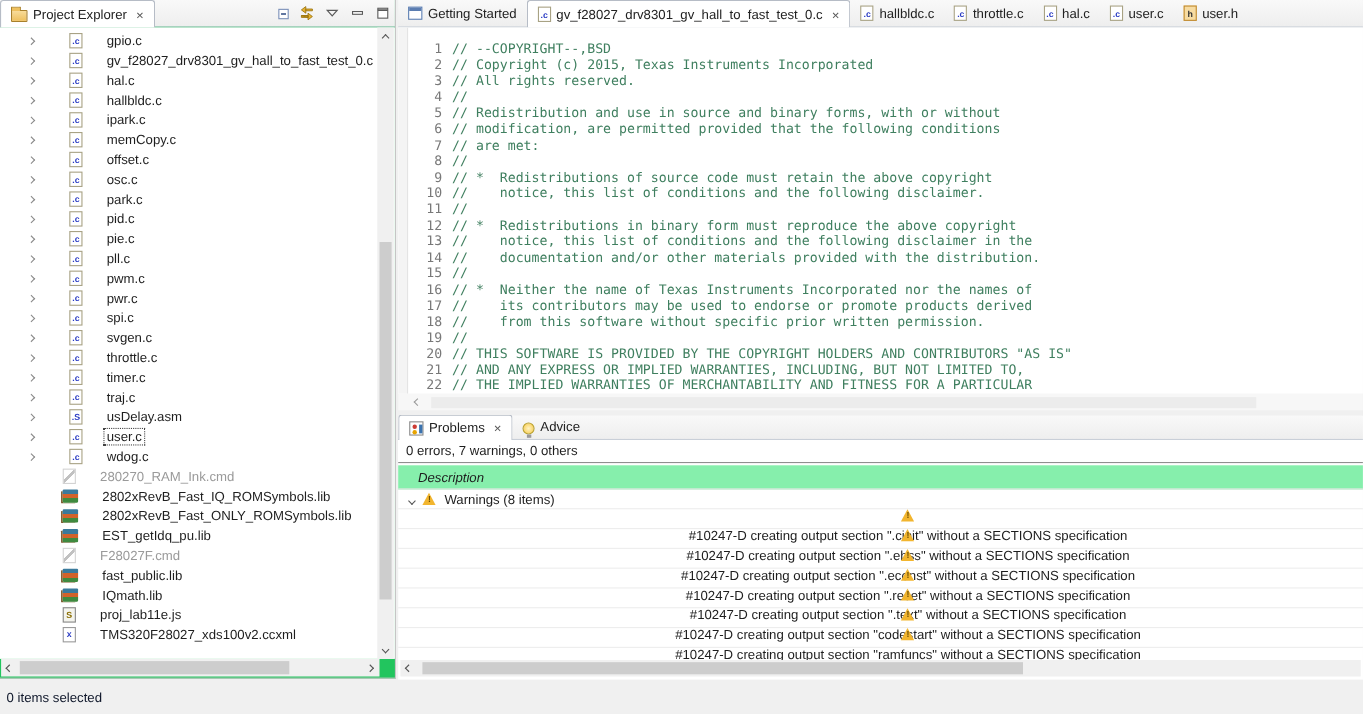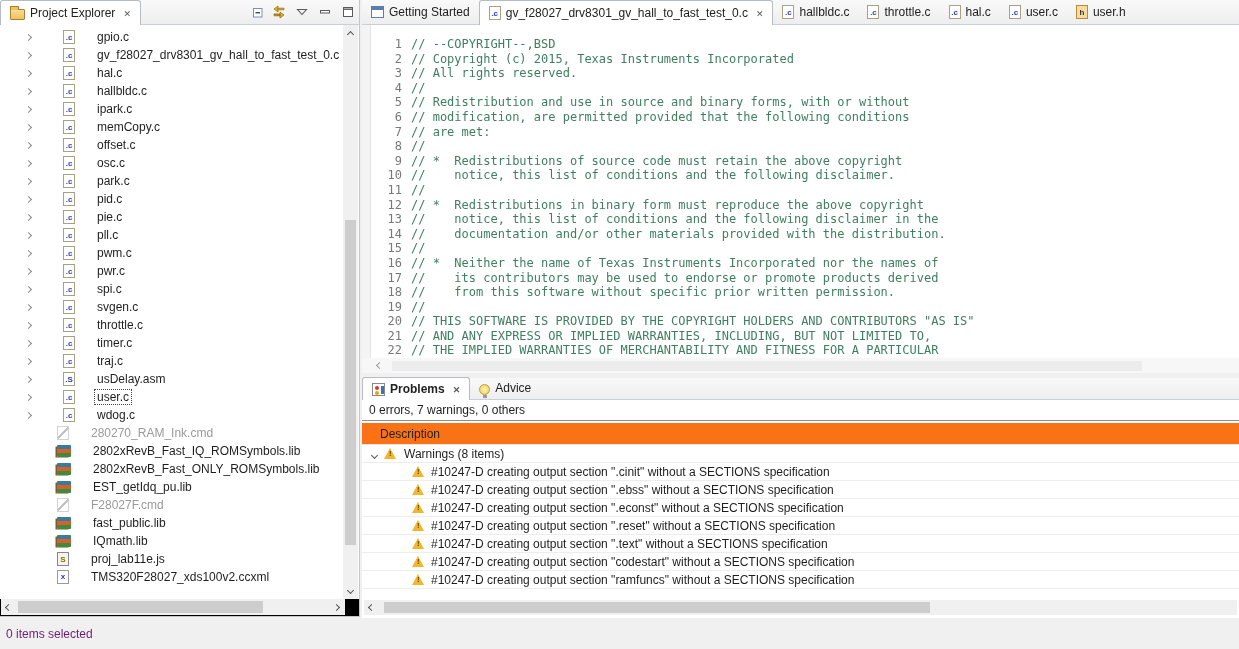--- a/index.html
+++ b/index.html
@@ -66,21 +66,21 @@
     background:#eec05e; border:1px solid #a8802c; border-bottom:none; border-radius:1px 1px 0 0; }
 
   .warnico { position:relative; display:inline-block; width:13px; height:11px; flex:none; }
   .warnico::before { content:""; position:absolute; left:0; top:0;
     border-left:6.5px solid transparent; border-right:6.5px solid transparent; border-bottom:11px solid #f2b52e; }
   .warnico::after { content:"!"; position:absolute; left:5px; top:1px;
     font:bold 8px "Liberation Sans",sans-serif; color:#6f4f00; z-index:1; }
 
   
   #explorer { position:absolute; left:0; top:0; width:360px; height:617px;
-    background:#000000; border-right:1px solid #c5c5c5; border-bottom:1px solid #c5c5c5; }
+    background:#22c55e; border-right:1px solid #c5c5c5; border-bottom:1px solid #c5c5c5; }
   #explorer .tabstrip { left:0; top:0; right:0; height:25px; }
   #explorer-toolbar { position:absolute; right:3px; top:4px; display:flex; gap:7px; align-items:center; z-index:3; }
   #explorer-toolbar .tbico { width:16px; height:16px; display:flex; align-items:center; justify-content:center; }
 
   #tree { position:absolute; left:0; top:25px; right:0; height:574px; overflow:hidden; background:#fff; padding-top:3px; }
   .trow { display:flex; align-items:center; height:18px; padding-left:26px; gap:20px; white-space:nowrap; }
   .chevbox { width:17px; display:flex; justify-content:flex-start; flex:none; }
   .trow.noexp .chevbox { width:11px; }
   .tlabel { padding:0 2px; }
   .trow.sel .tlabel { outline:1px dotted #444; }
@@ -105,35 +105,35 @@
   .cline { display:flex; white-space:pre; }
   .ln { display:inline-block; width:30px; text-align:right; color:#787878; flex:none; }
   .ct { margin-left:9px; color:#3F7F5F; }
   #editor-hscroll { left:362px; top:358px; right:0; height:15px; background:#f7f7f7; }
   #editor-hthumb { left:392px; top:361px; width:750px; height:10px; background:#ececec; }
 
   
   #problems { position:absolute; left:362px; top:378px; right:0; height:240px; background:#fff; }
   #problems .tabstrip { left:0; top:0; right:0; height:22px; }
   #problems .tab { height:22px; }
-  #problems .tab.active { height:23px;font-weight:bold; }
+  #problems .tab.active { height:23px; }
   #prob-summary { position:absolute; left:0; top:22px; right:0; height:21px;
     padding:3px 0 0 7px; background:#fff; border-bottom:1px solid #8f8f8f; }
   #prob-collapse { position:absolute; left:516px; top:41px; }
   #prob-header { position:absolute; left:0; top:45px; right:0; height:22px;
-    padding:4px 0 0 18px; border-bottom:1px solid #e6e6e6; background:#f97316; }
+    padding:4px 0 0 18px; border-bottom:1px solid #e6e6e6; background:#86efac;font-style:italic; }
   #prob-list { position:absolute; left:0; top:67px; right:0; }
   .grow { display:flex; align-items:center; height:18px; padding-left:10px; gap:7px; border-bottom:1px solid #ededed; }
-  .wrow { display:flex; align-items:center; height:18px; padding-left:50px; gap:6px; border-bottom:1px solid #ededed; white-space:nowrap; }
+  .wrow { display:flex; align-items:center; height:18px; padding-left:50px; gap:6px; border-bottom:1px solid #ededed; white-space:nowrap;flex-direction:column; }
   #prob-hscroll { left:364px; top:600px; width:873px; height:15px; position:absolute; background:#f0f0f0; }
   #prob-hthumb { left:20px; top:2px; width:546px; height:11px; }
 
   
   #statusbar { position:absolute; left:0; top:618px; right:0; height:31px; background:#f0f0f0; }
-  #status-text { position:absolute; left:6px; top:9px; color:#701a75; }
+  #status-text { position:absolute; left:6px; top:9px; color:#0f172a; }
 </style>
 </head>
 <body>
 
 <div id="app">
 
   <div id="explorer">
     <div class="tabstrip">
       <div class="tab active">
         <span class="folder-ico"></span>

